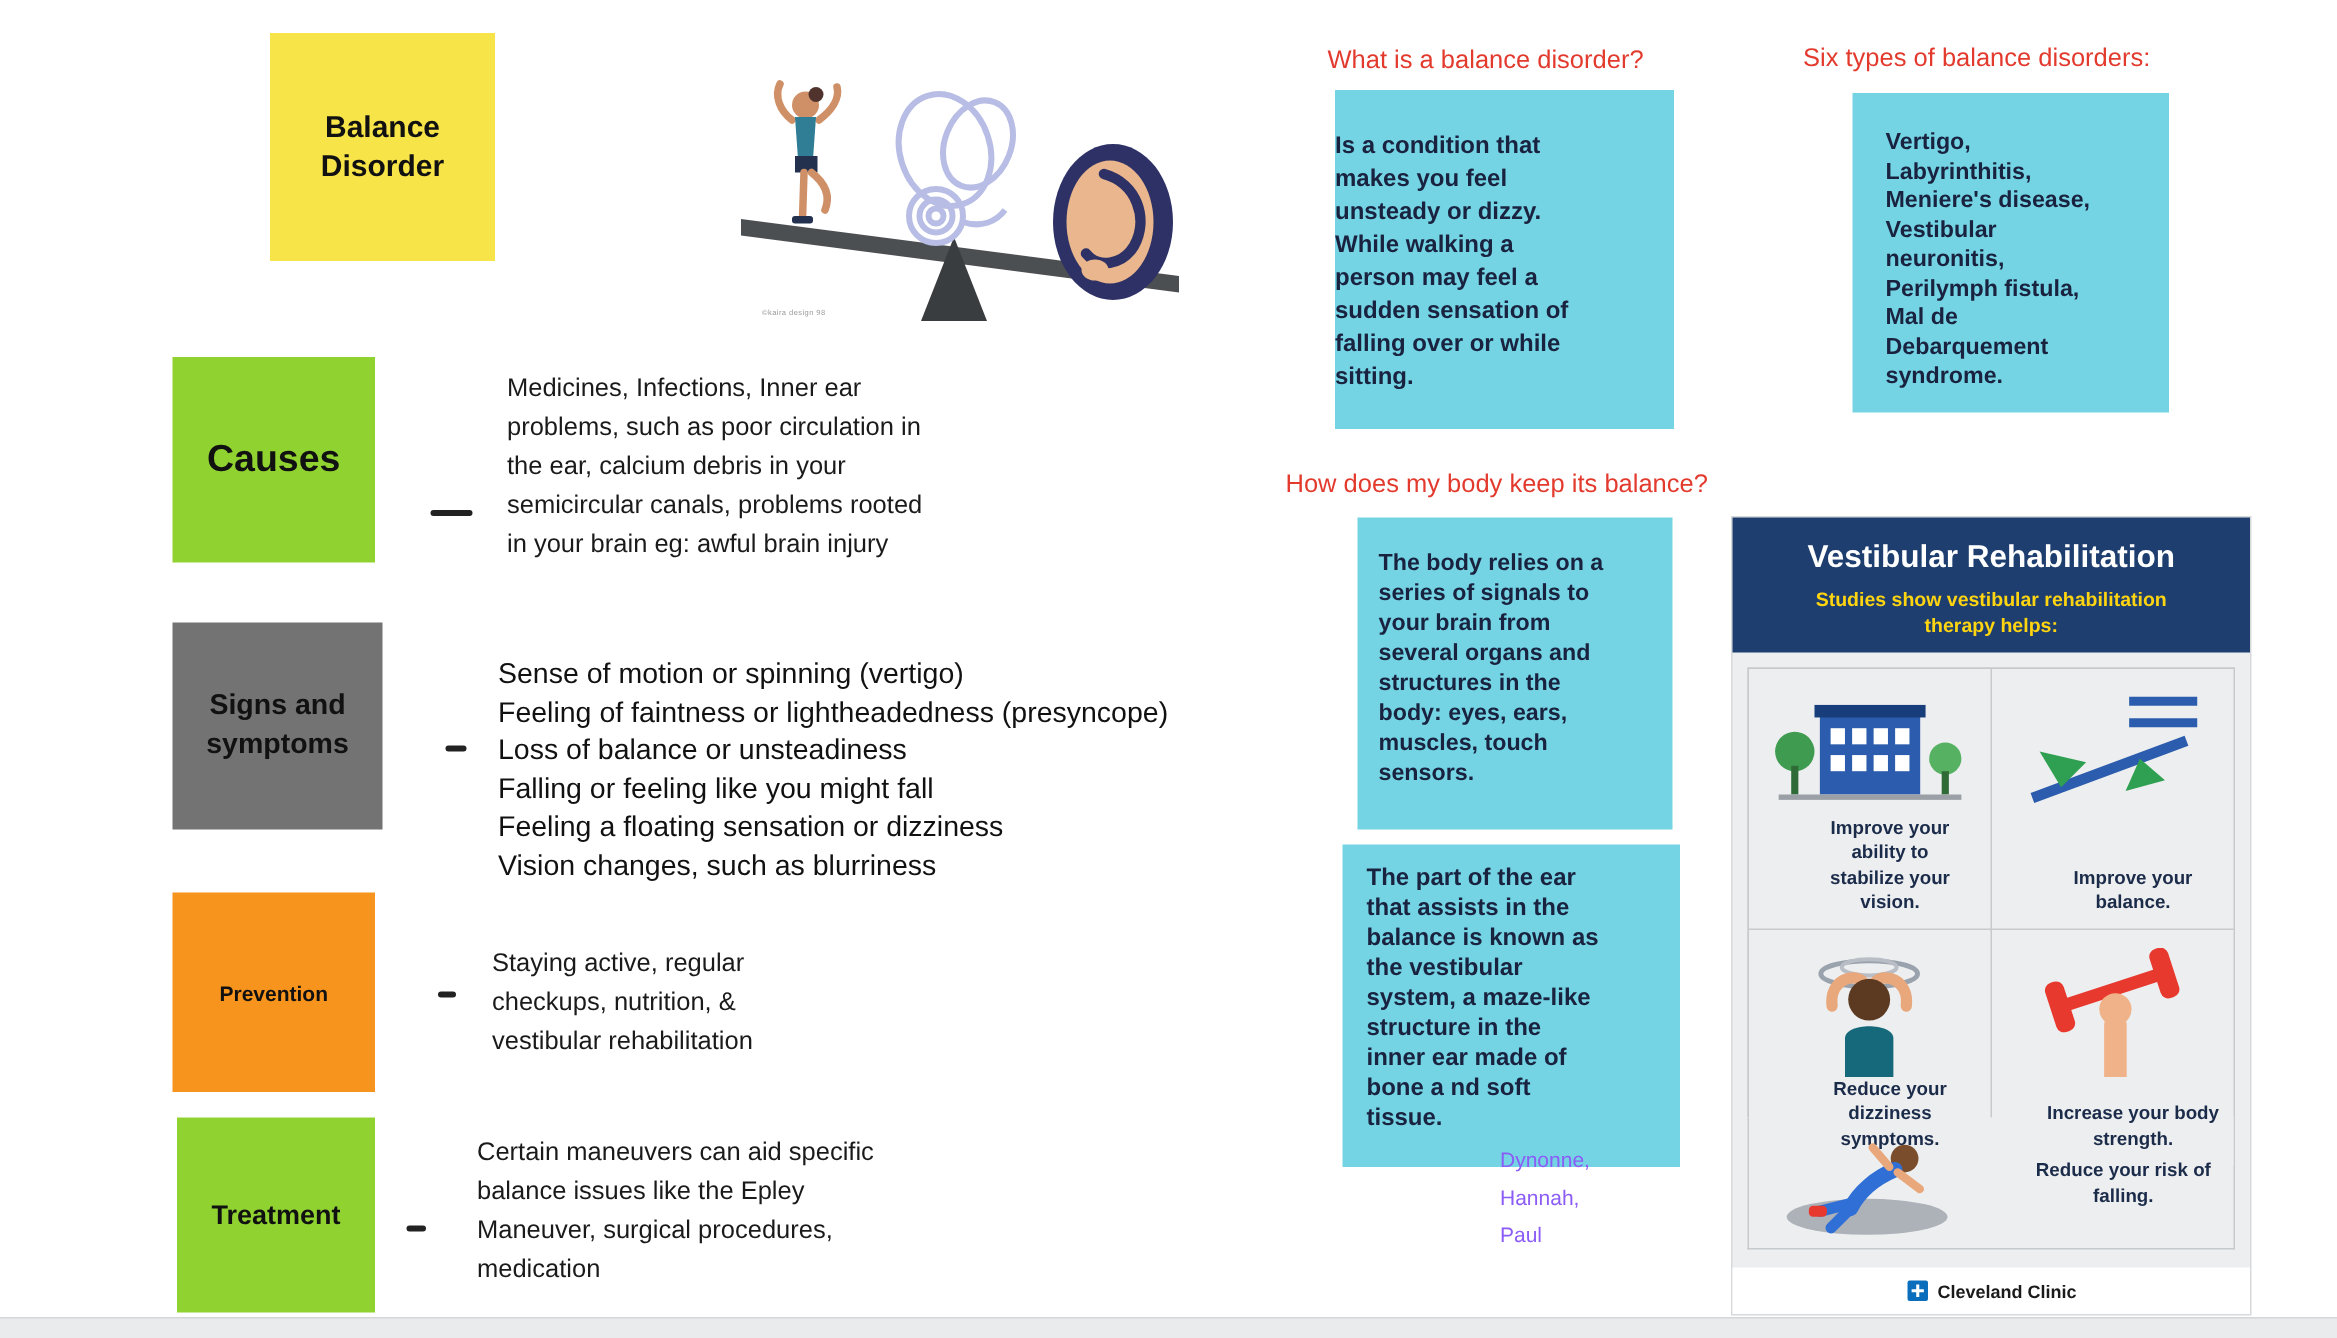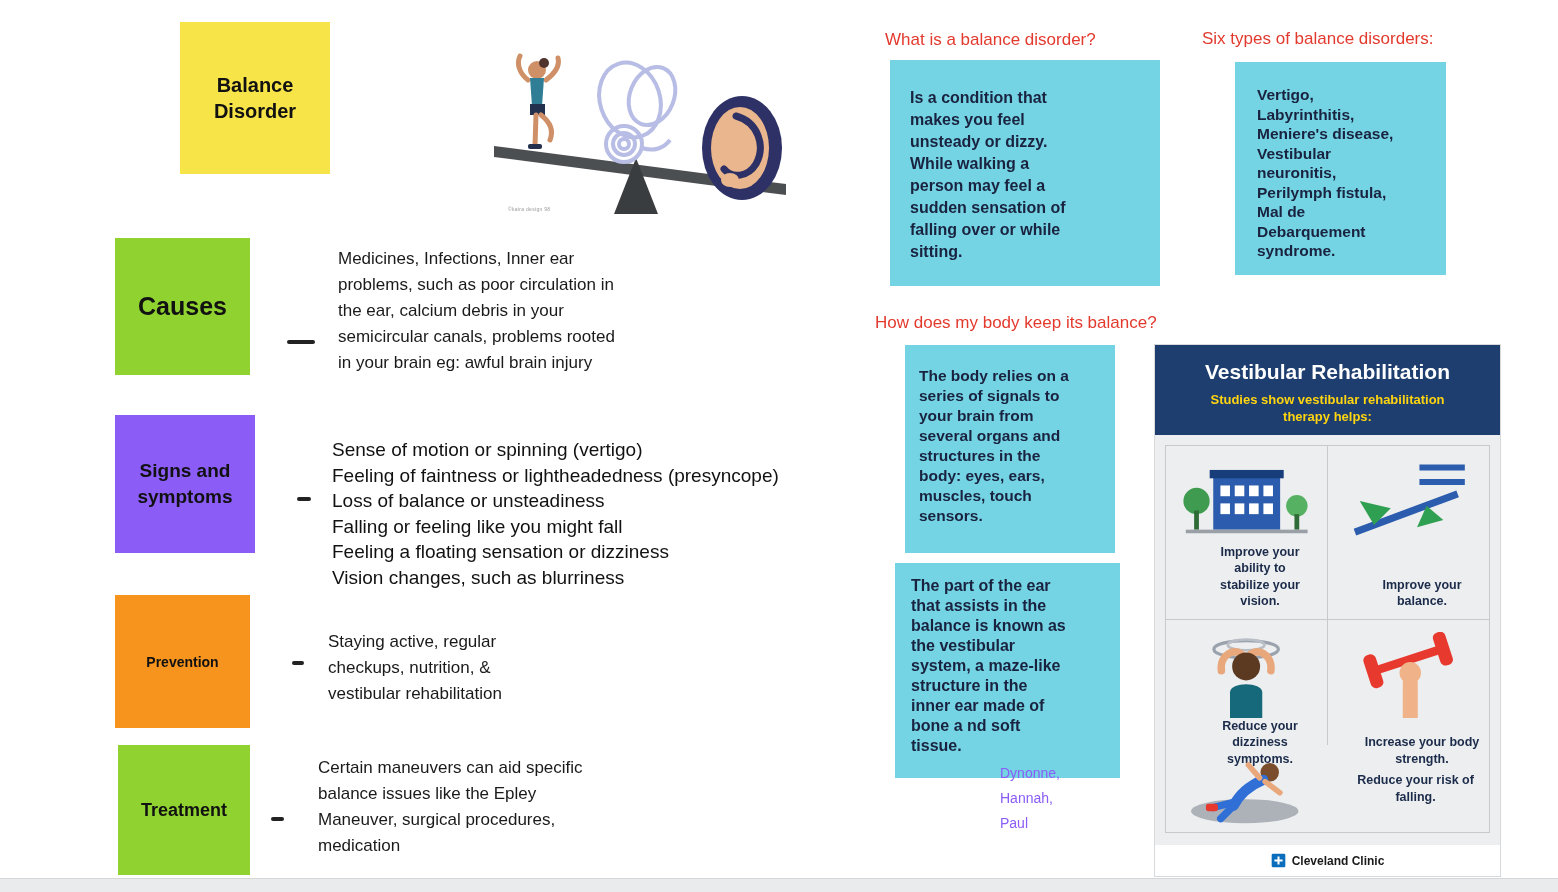--- a/index.html
+++ b/index.html
@@ -8,21 +8,21 @@
   .pre { white-space:pre-line; }
 
   
   .note { position:absolute; display:flex; align-items:center; justify-content:center; }
   .note-intro { left:18px; top:18px; width:152px; height:152px; background:#F7E448; justify-content:flex-start; }
   .note-intro .note-text { padding-left:22px; font-size:15.5px; font-weight:bold; line-height:1.32; color:#111; }
   .note-title { left:180px; top:22px; width:150px; height:152px; background:#F7E448; }
   .note-title .note-text { font-size:20px; font-weight:bold; line-height:1.3; color:#111; text-align:center; }
   .note-causes { left:115px; top:238px; width:135px; height:137px; background:#90D331; }
   .note-causes .note-text { font-size:25px; font-weight:bold; color:#111; }
-  .note-signs { left:115px; top:415px; width:140px; height:138px; background:#8b5cf6; }
+  .note-signs { left:115px; top:415px; width:140px; height:138px; background:#737373; }
   .note-signs .note-text { font-size:19px; font-weight:bold; line-height:1.35; color:#111; text-align:center; }
   .note-prevention { left:115px; top:595px; width:135px; height:133px; background:#F7941E; }
   .note-prevention .note-text { font-size:14px; font-weight:bold; color:#111; }
   .note-treatment { left:118px; top:745px; width:132px; height:130px; background:#90D331; }
   .note-treatment .note-text { font-size:18px; font-weight:bold; color:#111; }
 
   
   .dash { position:absolute; background:#222; border-radius:2px; }
   .dash-1 { left:287px; top:340px; width:28px; height:4px; }
   .dash-2 { left:297px; top:497px; width:14px; height:4px; }
@@ -33,25 +33,25 @@
   .body-text { position:absolute; color:#1a1a1a; }
   .causes-text { left:338px; top:246px; width:345px; font-size:17px; line-height:26px; }
   .signs-text { left:332px; top:437px; width:550px; font-size:19px; line-height:25.5px; color:#111; }
   .prevention-text { left:328px; top:629px; width:245px; font-size:17px; line-height:26px; }
   .treatment-text { left:318px; top:755px; width:325px; font-size:17px; line-height:26px; }
 
   
   .question { position:absolute; color:#E33A2E; font-size:17px; }
   .q-what { left:885px; top:30px; }
   .q-types { left:1202px; top:29px; }
-  .q-how { left:857px; top:313px;margin-left:18px; }
+  .q-how { left:857px; top:313px; }
 
   
   .cyan-box { position:absolute; background:#74D4E4; color:#19223F; font-weight:bold; }
-  .box-what { left:890px; top:60px; width:270px; height:226px; padding:27px 16px 16px 20px; font-size:16px; line-height:22px; }
+  .box-what { left:890px; top:60px; width:226px; height:226px; padding:27px 16px 16px 0; font-size:16px; line-height:22px; }
   .box-types { left:1235px; top:62px; width:211px; height:213px; padding:23px 16px 16px 22px; font-size:15.5px; line-height:19.5px; }
   .box-how1 { left:905px; top:345px; width:210px; height:208px; padding:21px 14px 14px 14px; font-size:15.5px; line-height:20px; }
   .box-how2 { left:895px; top:563px; width:225px; height:215px; padding:13px 16px 14px 16px; font-size:16px; line-height:20px; }
 
   
   .authors { position:absolute; left:1000px; top:761px; color:#8b5cf6; font-size:14px; line-height:25px; }
 
   
   .illustration { position:absolute; left:478px; top:28px; width:322px; height:190px; }
   .watermark { position:absolute; left:30px; top:178px; font-size:5px; color:#9a9a9a; letter-spacing:.3px; }

